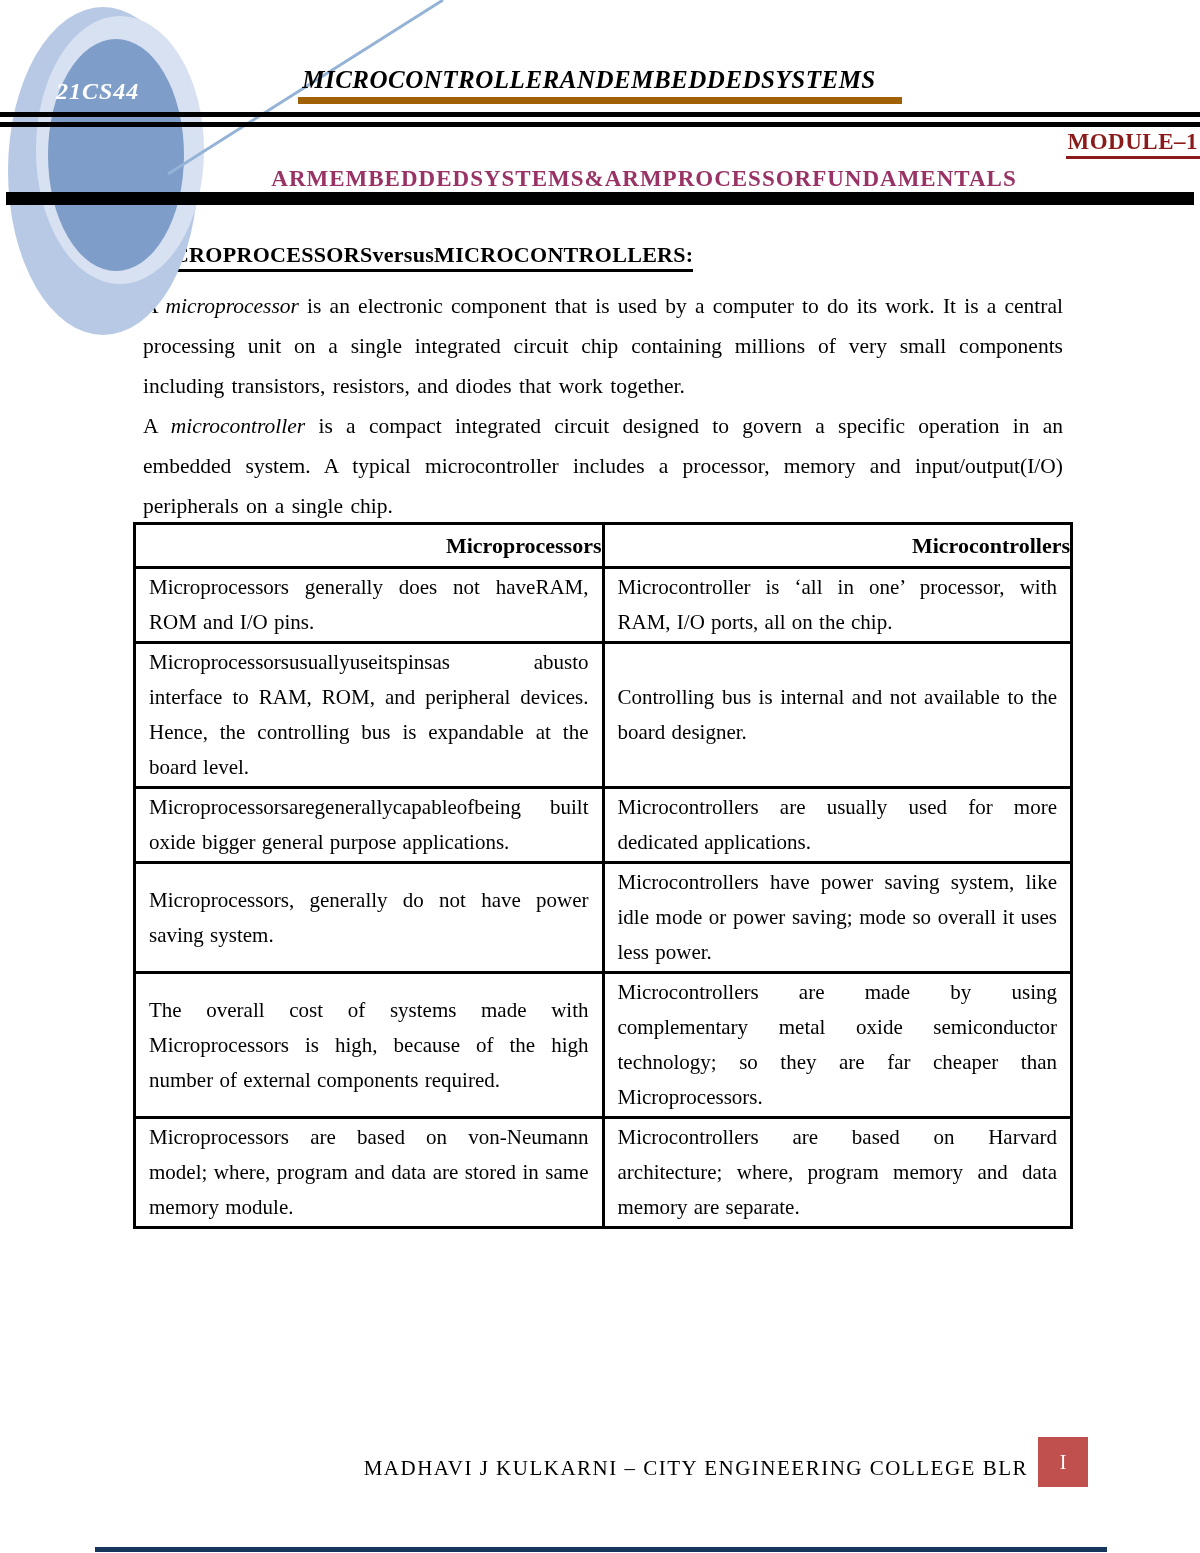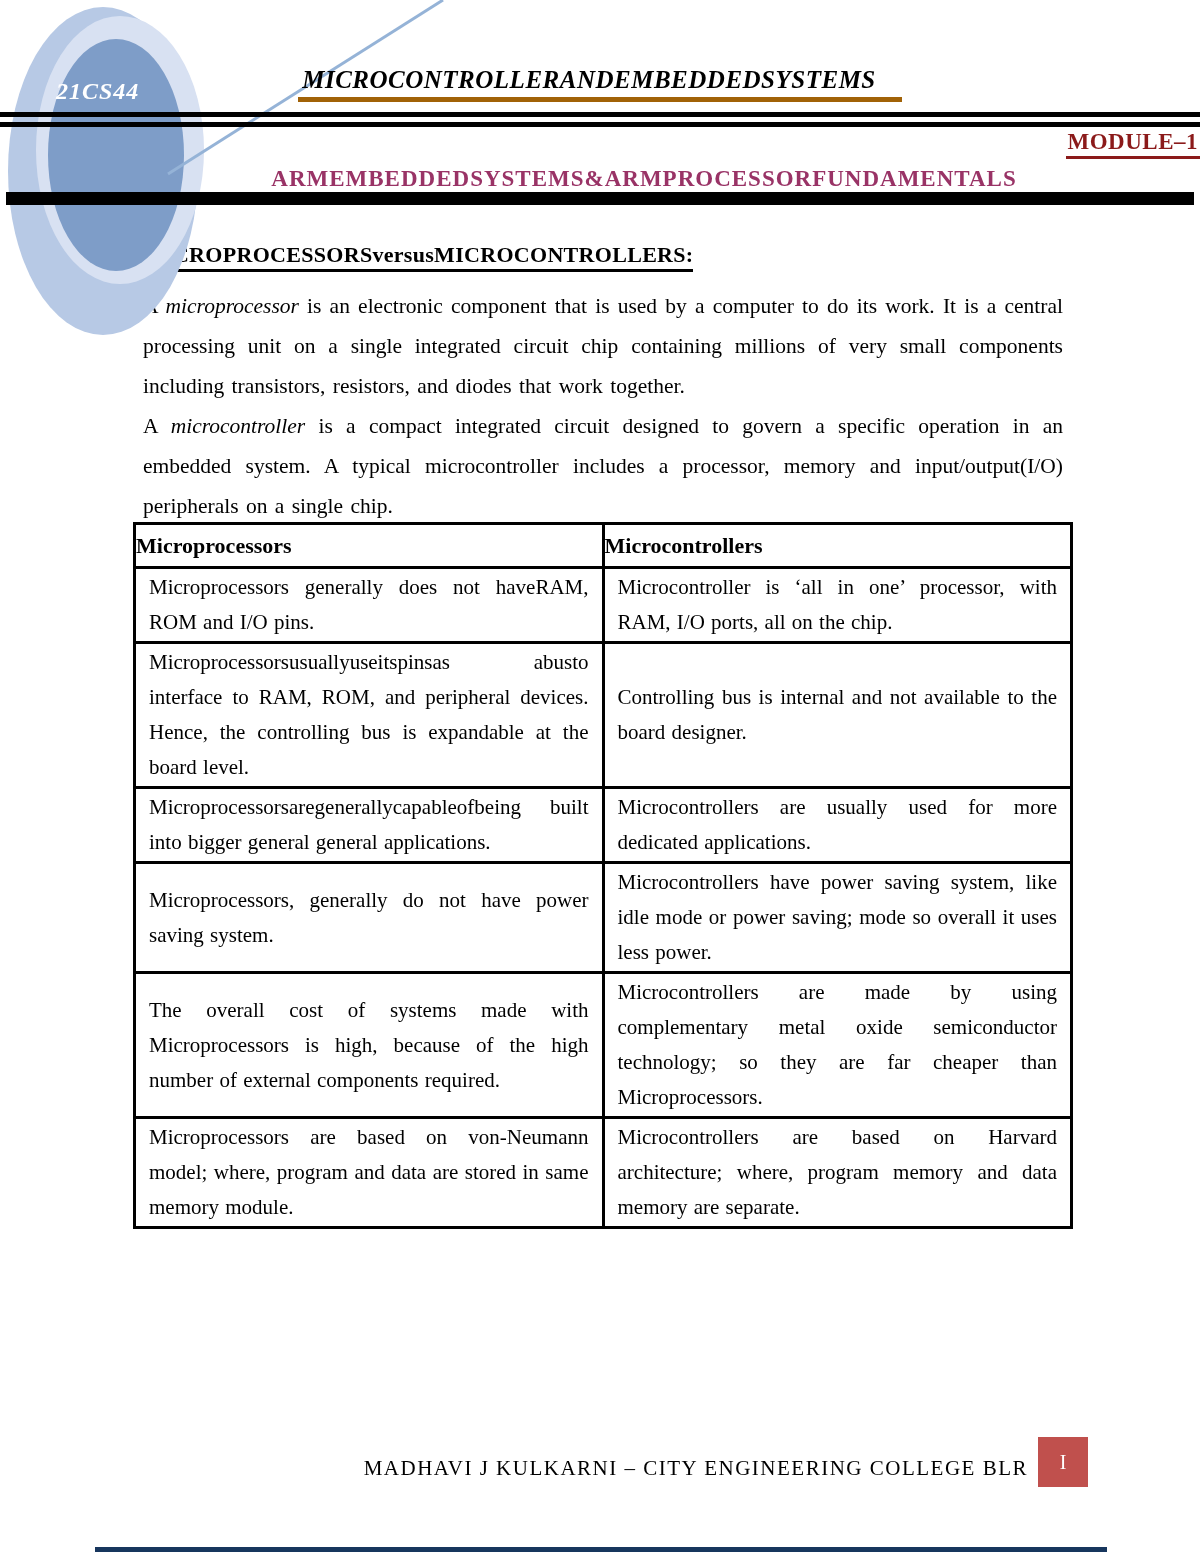--- a/index.html
+++ b/index.html
@@ -20,21 +20,21 @@
     color: #ffffff; font-size: 24px; font-weight: bold; font-style: italic;
     letter-spacing: 1px;
   }
   .doc-title {
     position: absolute; top: 66px; left: 0; width: 100%;
     text-align: center; z-index: 3;
   }
   .doc-title span {
     display: inline-block;
     font-size: 25px; font-weight: bold; font-style: italic;
-    border-bottom: 5px solid #a16207;
+    border-bottom: 7px solid #a16207;
     padding: 0 26px 3px 4px;
     letter-spacing: 0.5px;
   }
   .rule-double {
     position: absolute; left: 0; top: 112px; width: 1200px; height: 15px;
     border-top: 5px solid #000; border-bottom: 5px solid #000;
     z-index: 2;
   }
   .module-heading {
     position: absolute; top: 129px; left: 0; width: 100%;
@@ -74,21 +74,21 @@
 
   
   .comparison-table {
     position: absolute; left: 133px; top: 522px; width: 940px;
     border-collapse: collapse; z-index: 2;
   }
   .comparison-table th, .comparison-table td {
     border: 3px solid #000; width: 50%;
   }
   .comparison-table th {
-    font-size: 22px; font-weight: bold; text-align: left;
+    font-size: 22px; font-weight: bold; text-align: right;
     height: 44px; vertical-align: middle; padding: 0;
   }
   .comparison-table td {
     font-size: 21px; line-height: 35px;
     text-align: justify; vertical-align: middle;
     padding: 1px 13px; word-spacing: 1px;
   }
 
   
   .footer-text {
@@ -150,21 +150,21 @@
   <tbody>
     <tr>
       <td>Microprocessors generally does not haveRAM, ROM and I/O pins.</td>
       <td>Microcontroller is ‘all in one’ processor, with RAM, I/O ports, all on the chip.</td>
     </tr>
     <tr>
       <td>Microprocessorsusuallyuseitspinsas abusto interface to RAM, ROM, and peripheral devices. Hence, the controlling bus is expandable at the board level.</td>
       <td>Controlling bus is internal and not available to the board designer.</td>
     </tr>
     <tr>
-      <td>Microprocessorsaregenerallycapableofbeing built into bigger general general applications.</td>
+      <td>Microprocessorsaregenerallycapableofbeing built oxide bigger general purpose applications.</td>
       <td>Microcontrollers are usually used for more dedicated applications.</td>
     </tr>
     <tr>
       <td>Microprocessors, generally do not have power saving system.</td>
       <td>Microcontrollers have power saving system, like idle mode or power saving; mode so overall it uses less power.</td>
     </tr>
     <tr>
       <td>The overall cost of systems made with Microprocessors is high, because of the high number of external components required.</td>
       <td>Microcontrollers are made by using complementary metal oxide semiconductor technology; so they are far cheaper than Microprocessors.</td>
     </tr>

